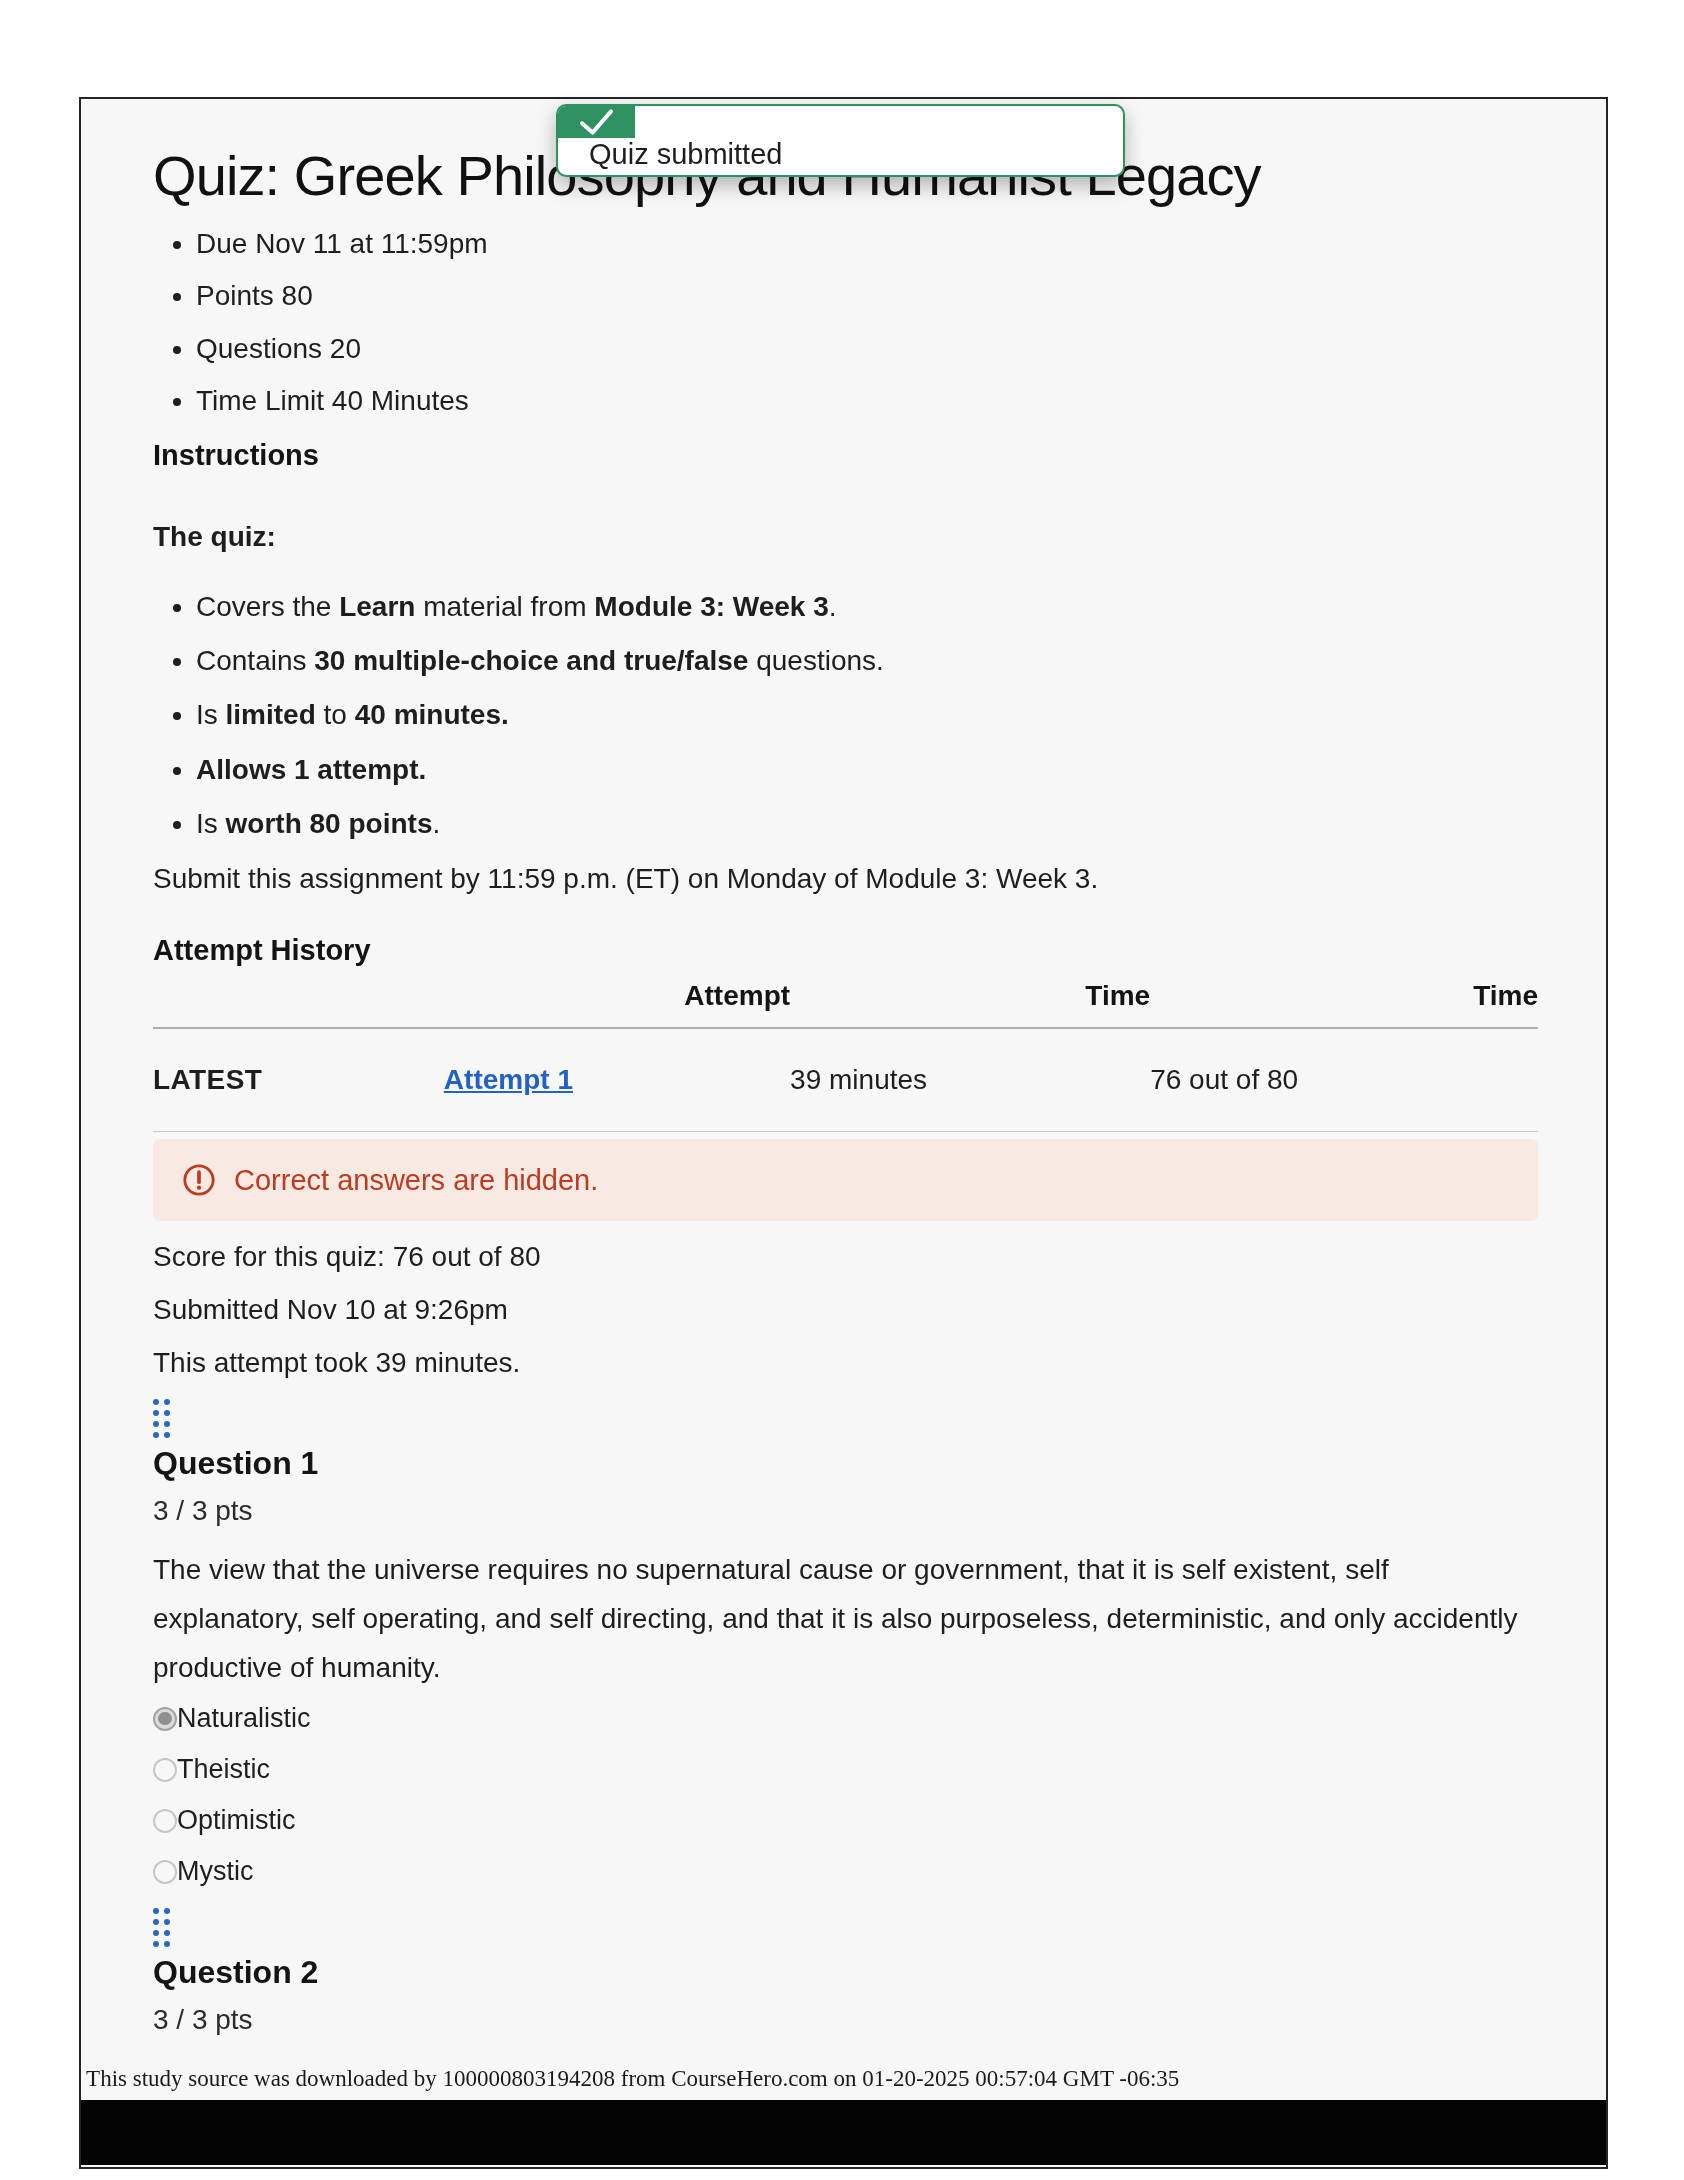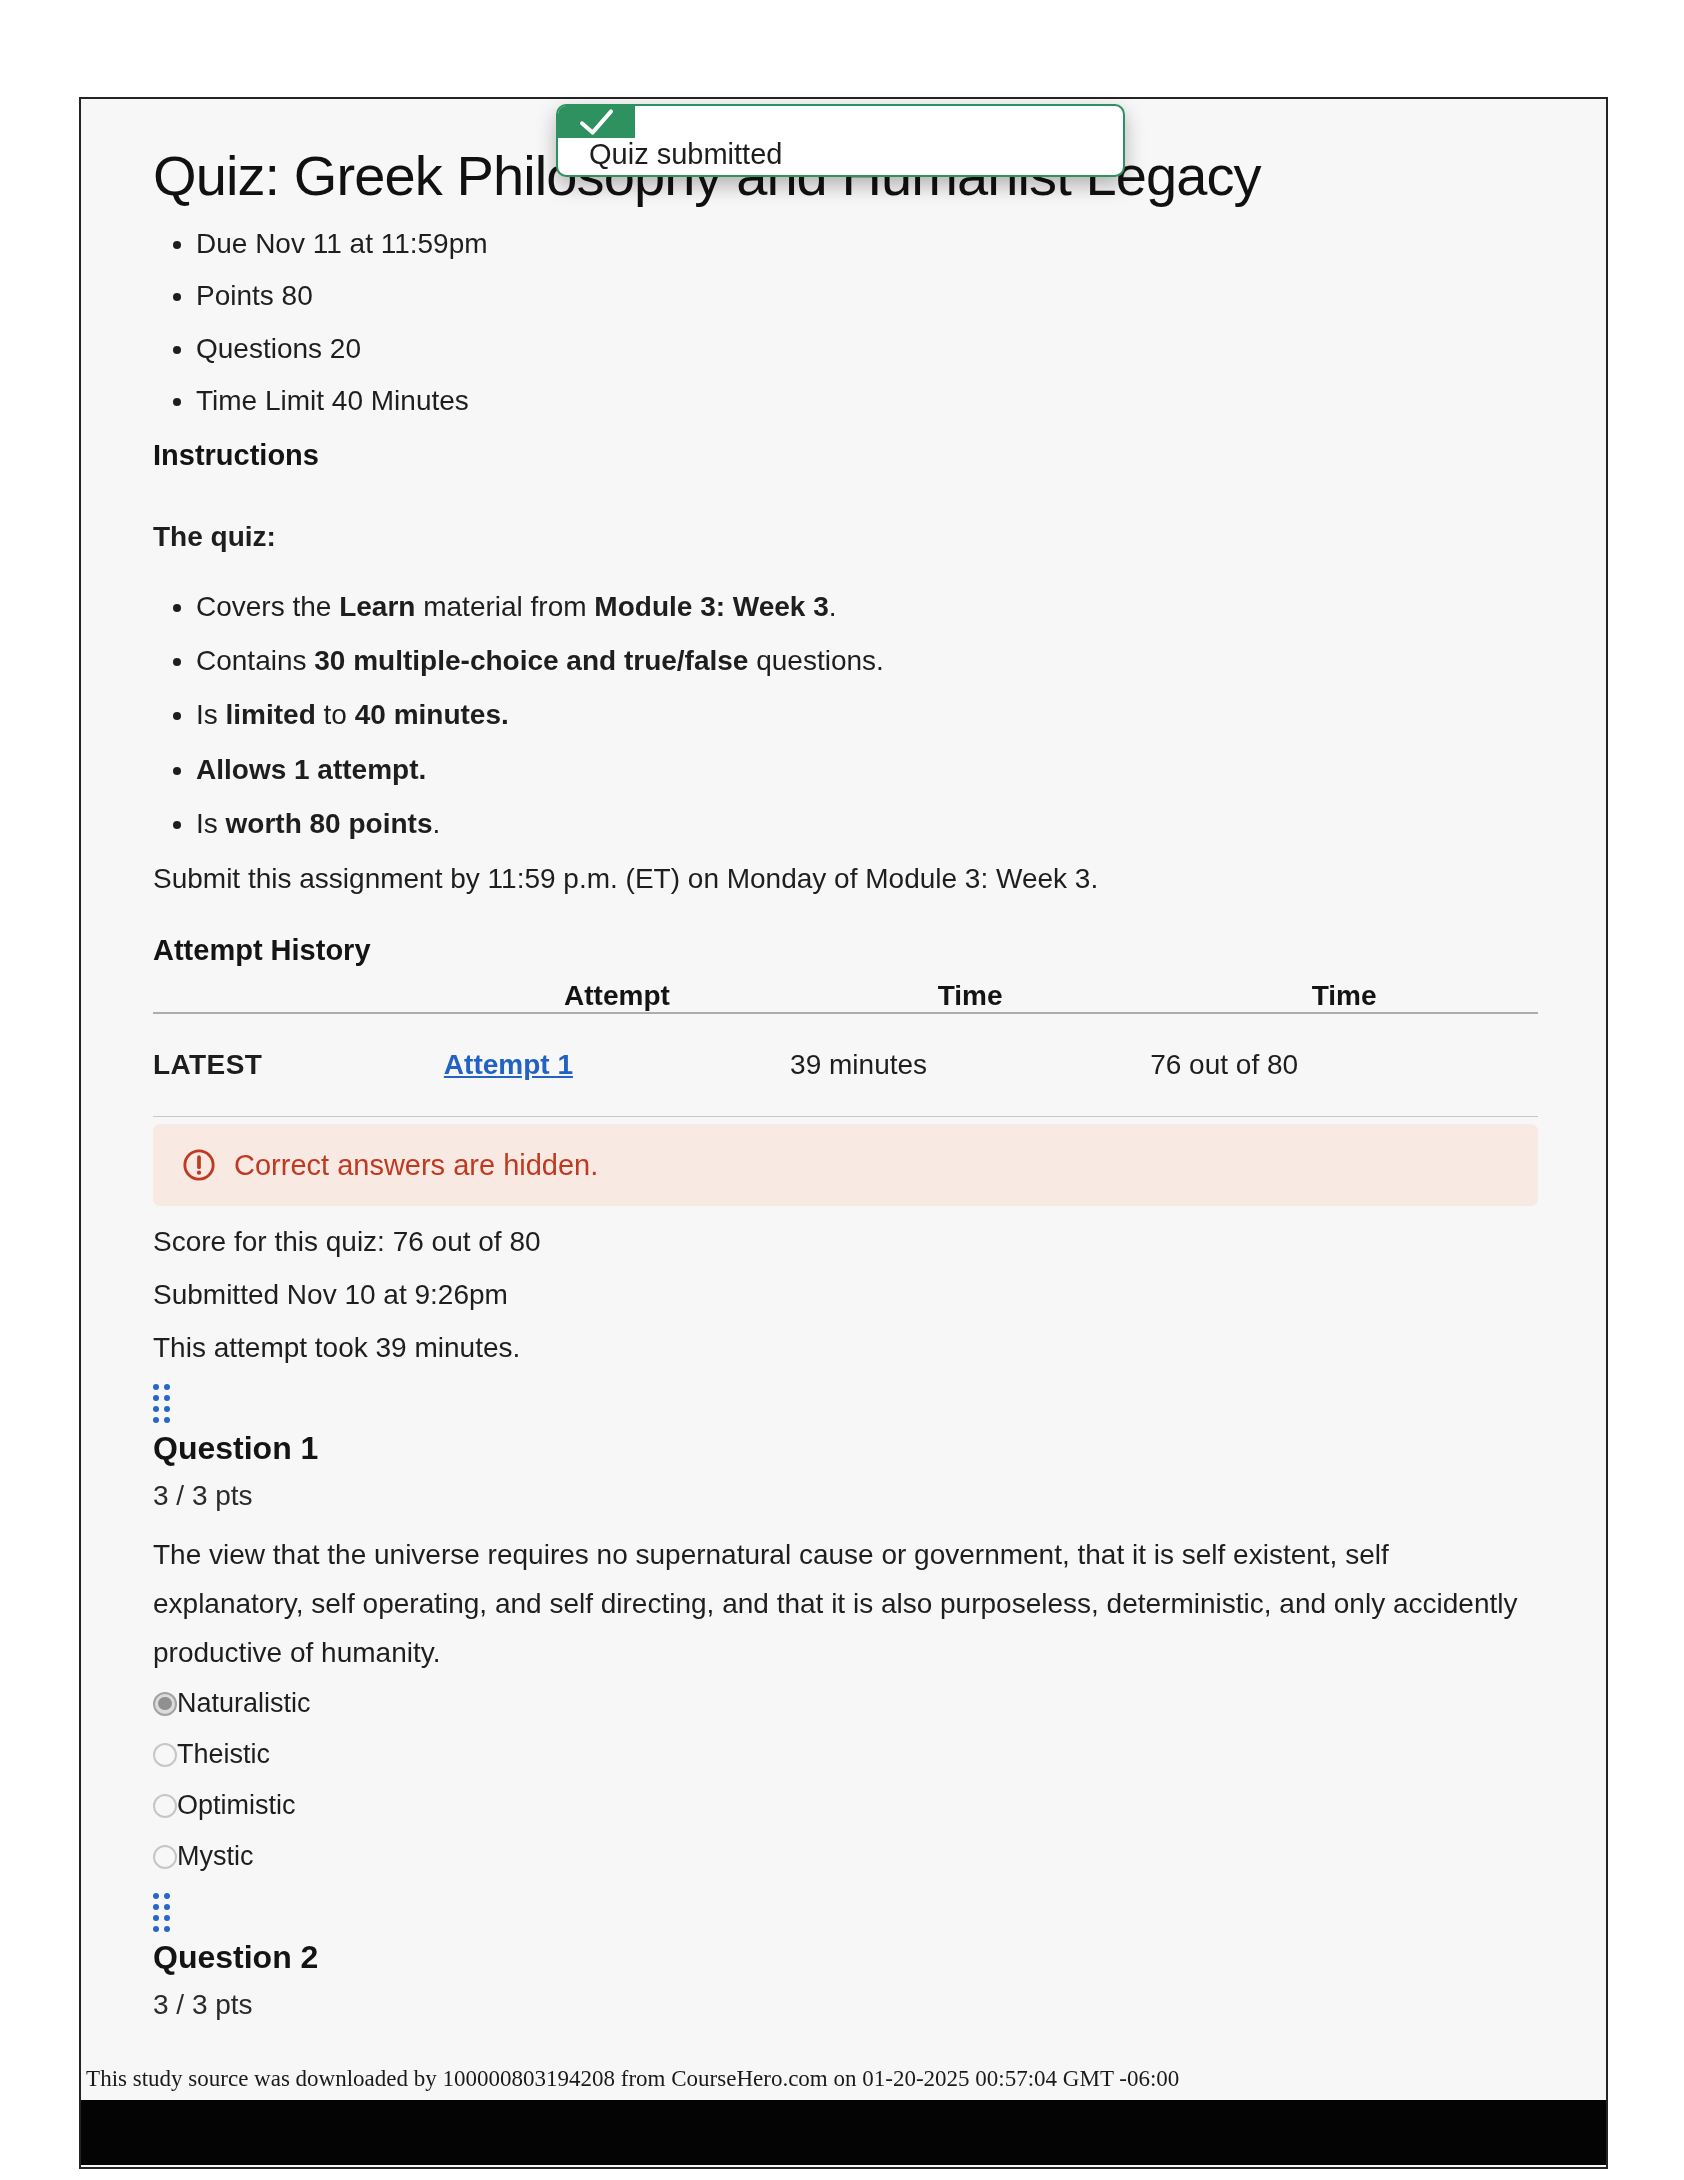--- a/index.html
+++ b/index.html
@@ -28,21 +28,21 @@
   p.intro{font-size:28px;font-weight:700;margin:48px 0 0;line-height:34px}
 
   ul.inst{list-style:disc;margin:36px 0 0;padding-left:43px;font-size:28px}
   ul.inst li{margin-bottom:20.4px;line-height:34px}
 
   p.submit-note{font-size:28px;margin:1.7px 0 0;line-height:34px}
 
   
   table.attempts{width:100%;border-collapse:collapse;margin-top:13.6px;table-layout:fixed}
   table.attempts th{
-    font-size:28px;font-weight:700;text-align:center;padding:0 0 0 0;color:#141414;
+    font-size:28px;font-weight:700;text-align:right;padding:0 0 15px 0;color:#141414;
   }
   table.attempts thead tr{border-bottom:2.6px solid #a9aeb3}
   table.attempts tbody tr{border-bottom:1.7px solid #c5c9cc}
   table.attempts td{font-size:28px;padding:34px 0;line-height:34px;color:#1e1e1e}
   .col-label{width:21%}.col-attempt{width:25%}.col-time{width:26%}.col-score{width:28%}
   td.latest{font-weight:700;letter-spacing:0.4px}
   a.attempt-link{color:var(--link);font-weight:700;text-decoration:underline;cursor:pointer}
 
   
   .warning{
@@ -208,16 +208,16 @@
         <i></i>
         <i></i>
         <i></i>
     </div>
 
     <h3 class="qtitle">Question 2</h3>
     <div class="pts">3 / 3 pts</div>
 
   </div>
 
-  <div class="footer-note">This study source was downloaded by 100000803194208 from CourseHero.com on 01-20-2025 00:57:04 GMT -06:00</div>
+  <div class="footer-note">This study source was downloaded by 100000803194208 from CourseHero.com on 01-20-2025 00:57:04 GMT -06:35</div>
   <div class="redaction-bar"></div>
 </div>
 
 
 </body></html>

